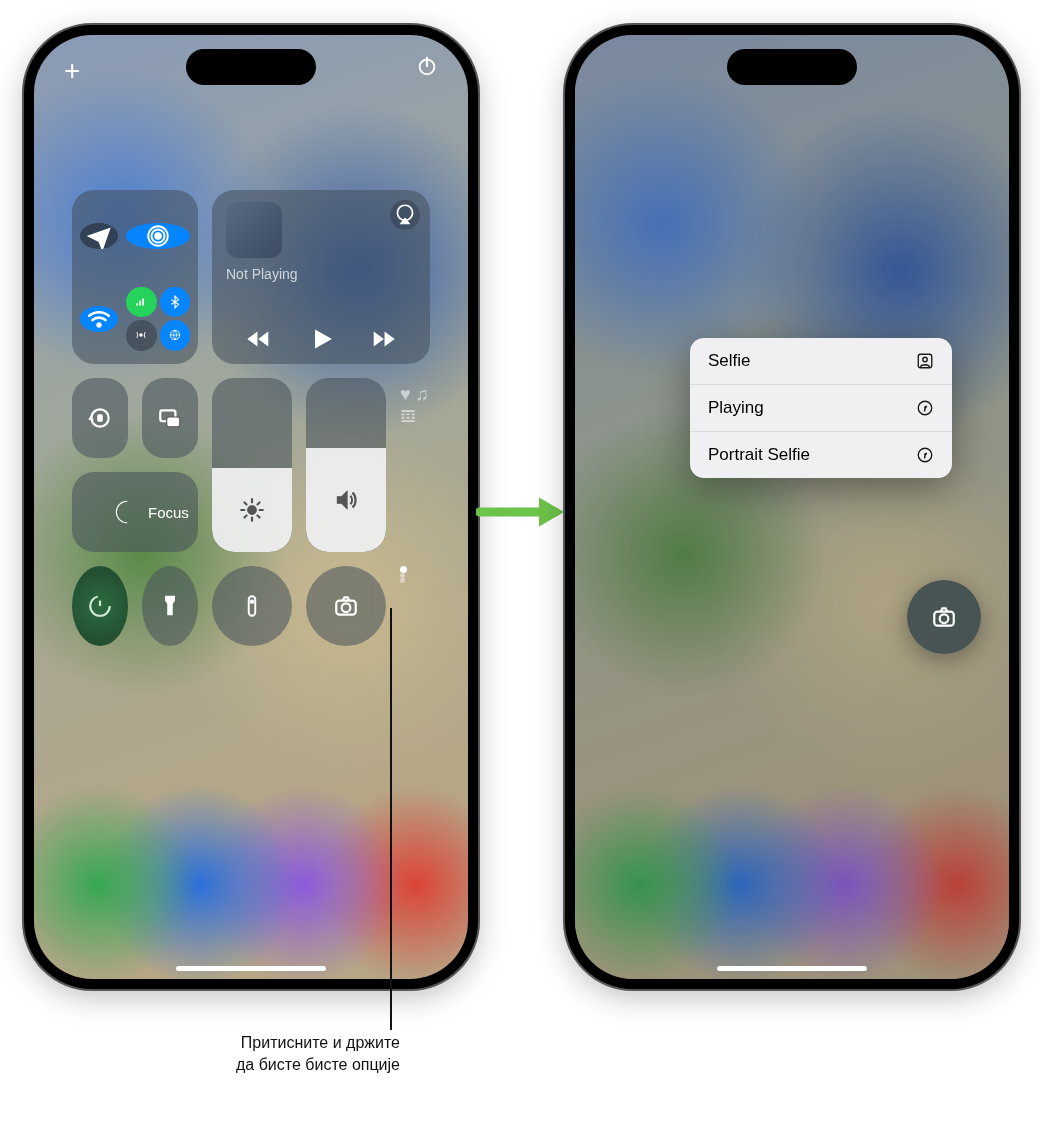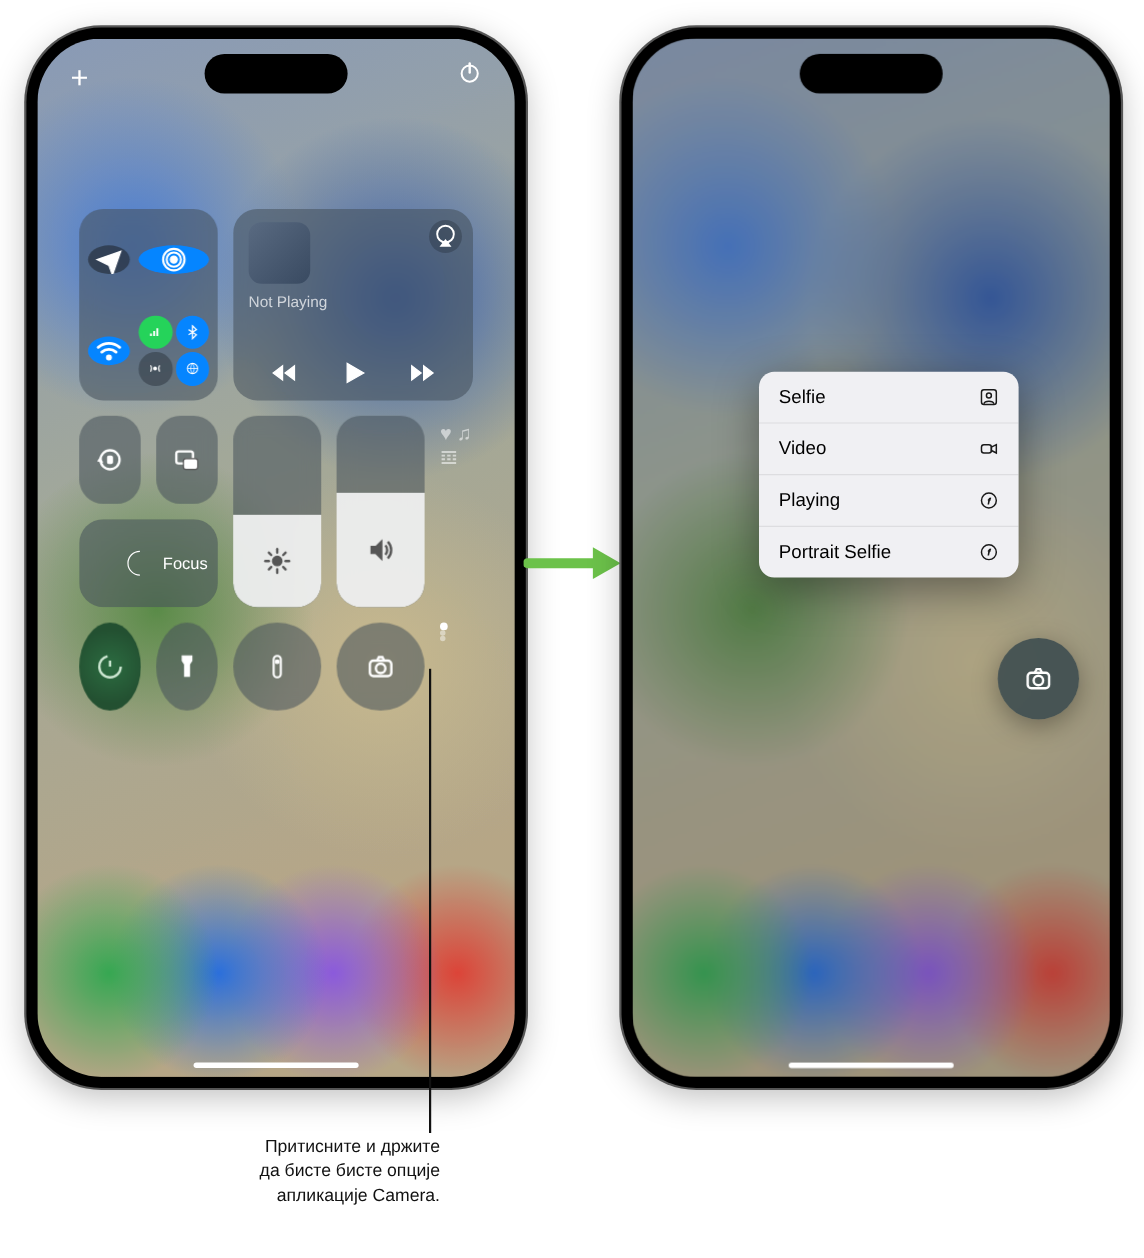--- a/index.html
+++ b/index.html
@@ -180,21 +180,21 @@
     grid-column: 5; grid-row: 5;
     background:none; flex-direction:column; gap:5px;
   }
   .page-dots .dot{width:5px;height:5px;border-radius:50%;background:rgba(255,255,255,.45);}
   .page-dots .dot.active{background:#fff;width:7px;height:7px;}
 
   
   .context-menu {
     position: absolute;
     top: 303px; left: 115px;
-    width: 236px;
+    width: 262px;
     background: #f0f0f3;
     border-radius: 14px;
     overflow: hidden;
     box-shadow: 0 10px 40px rgba(0,0,0,.4);
     z-index: 30;
     color: #000;
   }
   .context-menu .item {
     display: flex; justify-content: space-between; align-items: center;
     padding: 13px 18px;
@@ -470,29 +470,20 @@
         <span>Selfie</span>
         <span class="ico black sm">
           <svg viewBox="0 0 24 24">
               <rect x="3" y="3" width="18" height="18" rx="3" fill="none" stroke="#1a1a1a" stroke-width="1.8"></rect>
               <circle cx="12" cy="10" r="3" fill="none" stroke="#1a1a1a" stroke-width="1.8"></circle>
               <path d="M6 20c1-4 11-4 12 0" fill="none" stroke="#1a1a1a" stroke-width="1.8"></path>
             </svg>
         </span>
       </div>
       <div class="item">
-        <span>Video</span>
-        <span class="ico black sm">
-          <svg viewBox="0 0 24 24">
-              <rect x="3" y="7" width="12" height="10" rx="3" fill="none" stroke="#1a1a1a" stroke-width="1.8"></rect>
-              <path d="M15 10l6-3v10l-6-3z" fill="none" stroke="#1a1a1a" stroke-width="1.8"></path>
-            </svg>
-        </span>
-      </div>
-      <div class="item">
         <span>Playing</span>
         <span class="ico black sm">
           <svg viewBox="0 0 24 24">
               <circle cx="12" cy="12" r="9" fill="none" stroke="#1a1a1a" stroke-width="1.8"></circle>
               <text x="12" y="16" font-size="10" text-anchor="middle" font-style="italic" fill="#1a1a1a">f</text>
             </svg>
         </span>
       </div>
       <div class="item">
         <span>Portrait Selfie</span>
@@ -516,14 +507,13 @@
     </div>
 
     <div class="home-indicator"></div>
   </div>
 </div>
 
 <div class="callout"></div>
 <div class="callout-text">
   <div>Притисните и држите</div>
   <div>да бисте бисте опције</div>
-  <div>апликације Camera.</div>
 </div>
 
 </body></html>

